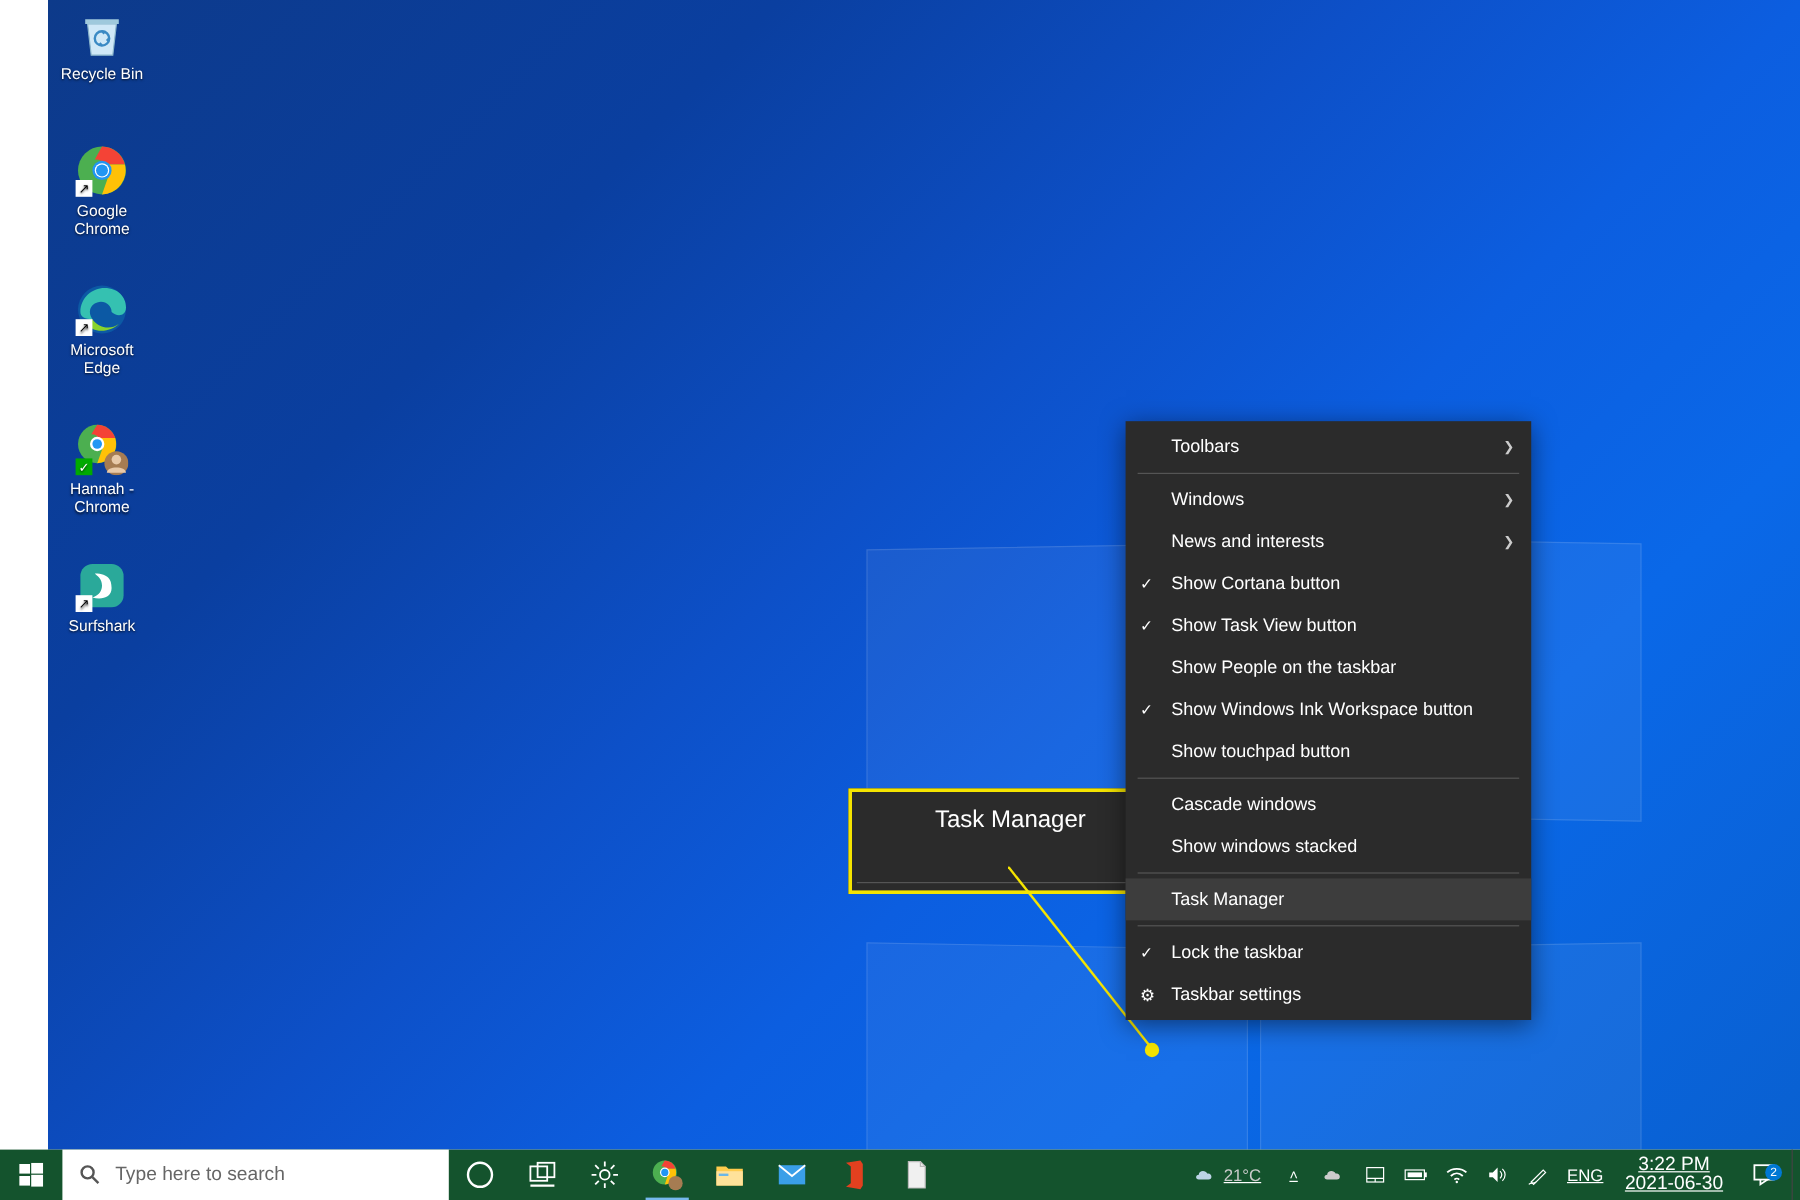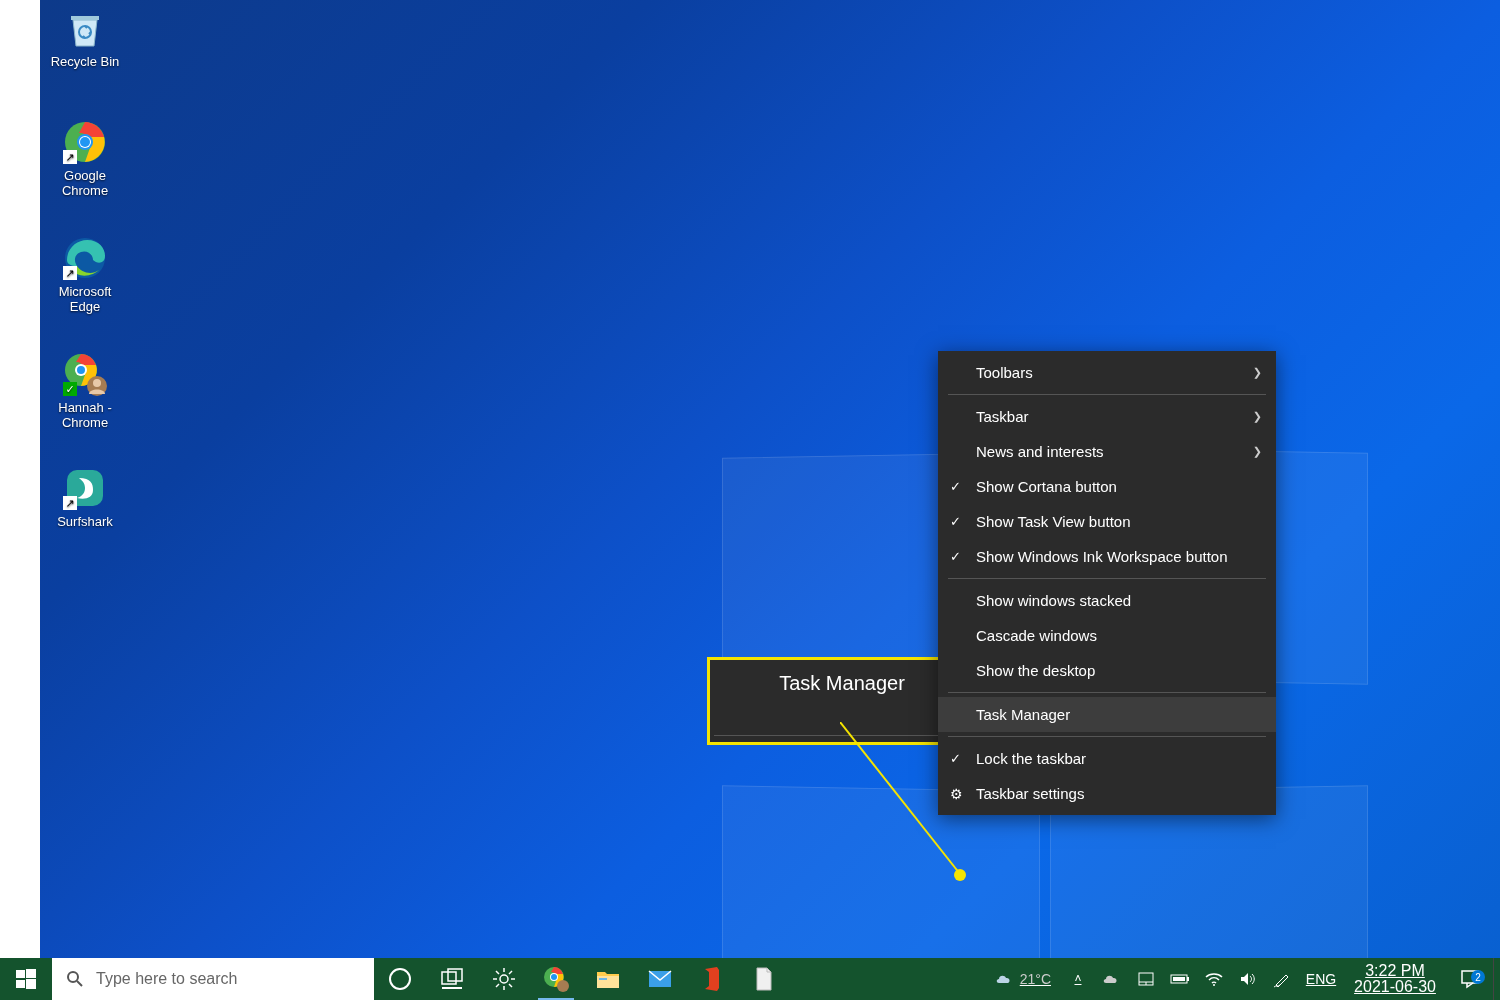--- a/index.html
+++ b/index.html
@@ -137,48 +137,51 @@
   </svg>
   <div class="dot" style="left:914px;top:869px;"></div>
 
   <div id="ctxmenu">
     <div class="ctx-item">
       <span>Toolbars</span>
       <span class="ctx-chevron">❯</span>
     </div>
     <div class="ctx-sep"></div>
     <div class="ctx-item">
-      <span>Taskbar</span>
+      <span>Windows</span>
       <span class="ctx-chevron">❯</span>
     </div>
     <div class="ctx-item">
       <span>News and interests</span>
       <span class="ctx-chevron">❯</span>
     </div>
     <div class="ctx-item">
       <span class="ctx-check">✓</span>
       <span>Show Cortana button</span>
     </div>
     <div class="ctx-item">
       <span class="ctx-check">✓</span>
       <span>Show Task View button</span>
     </div>
     <div class="ctx-item">
+      <span>Show People on the taskbar</span>
+    </div>
+    <div class="ctx-item">
       <span class="ctx-check">✓</span>
       <span>Show Windows Ink Workspace button</span>
     </div>
+    <div class="ctx-item">
+      <span>Show touchpad button</span>
+    </div>
     <div class="ctx-sep"></div>
     <div class="ctx-item">
+      <span>Cascade windows</span>
+    </div>
+    <div class="ctx-item">
       <span>Show windows stacked</span>
-    </div>
-    <div class="ctx-item">
-      <span>Cascade windows</span>
-    </div>
-    <div class="ctx-item">
-      <span>Show the desktop</span>
     </div>
     <div class="ctx-sep"></div>
     <div class="ctx-item highlight">
       <span>Task Manager</span>
     </div>
     <div class="ctx-sep"></div>
     <div class="ctx-item">
       <span class="ctx-check">✓</span>
       <span>Lock the taskbar</span>
     </div>

